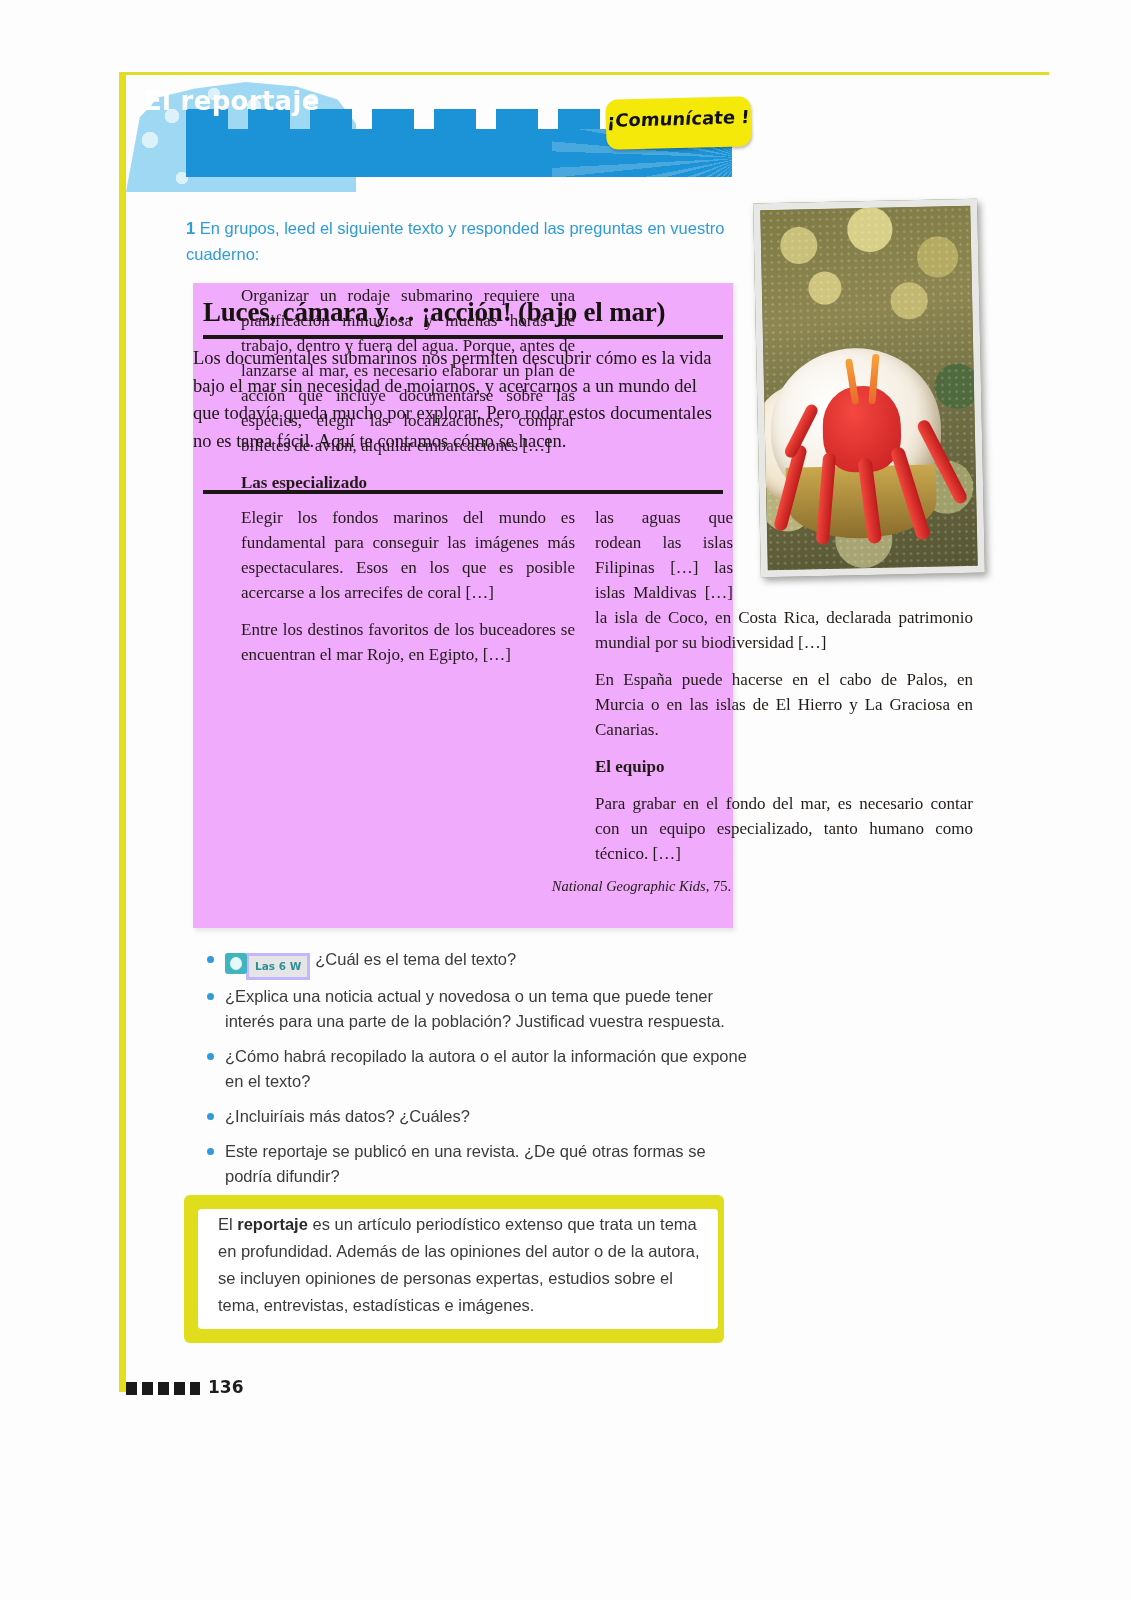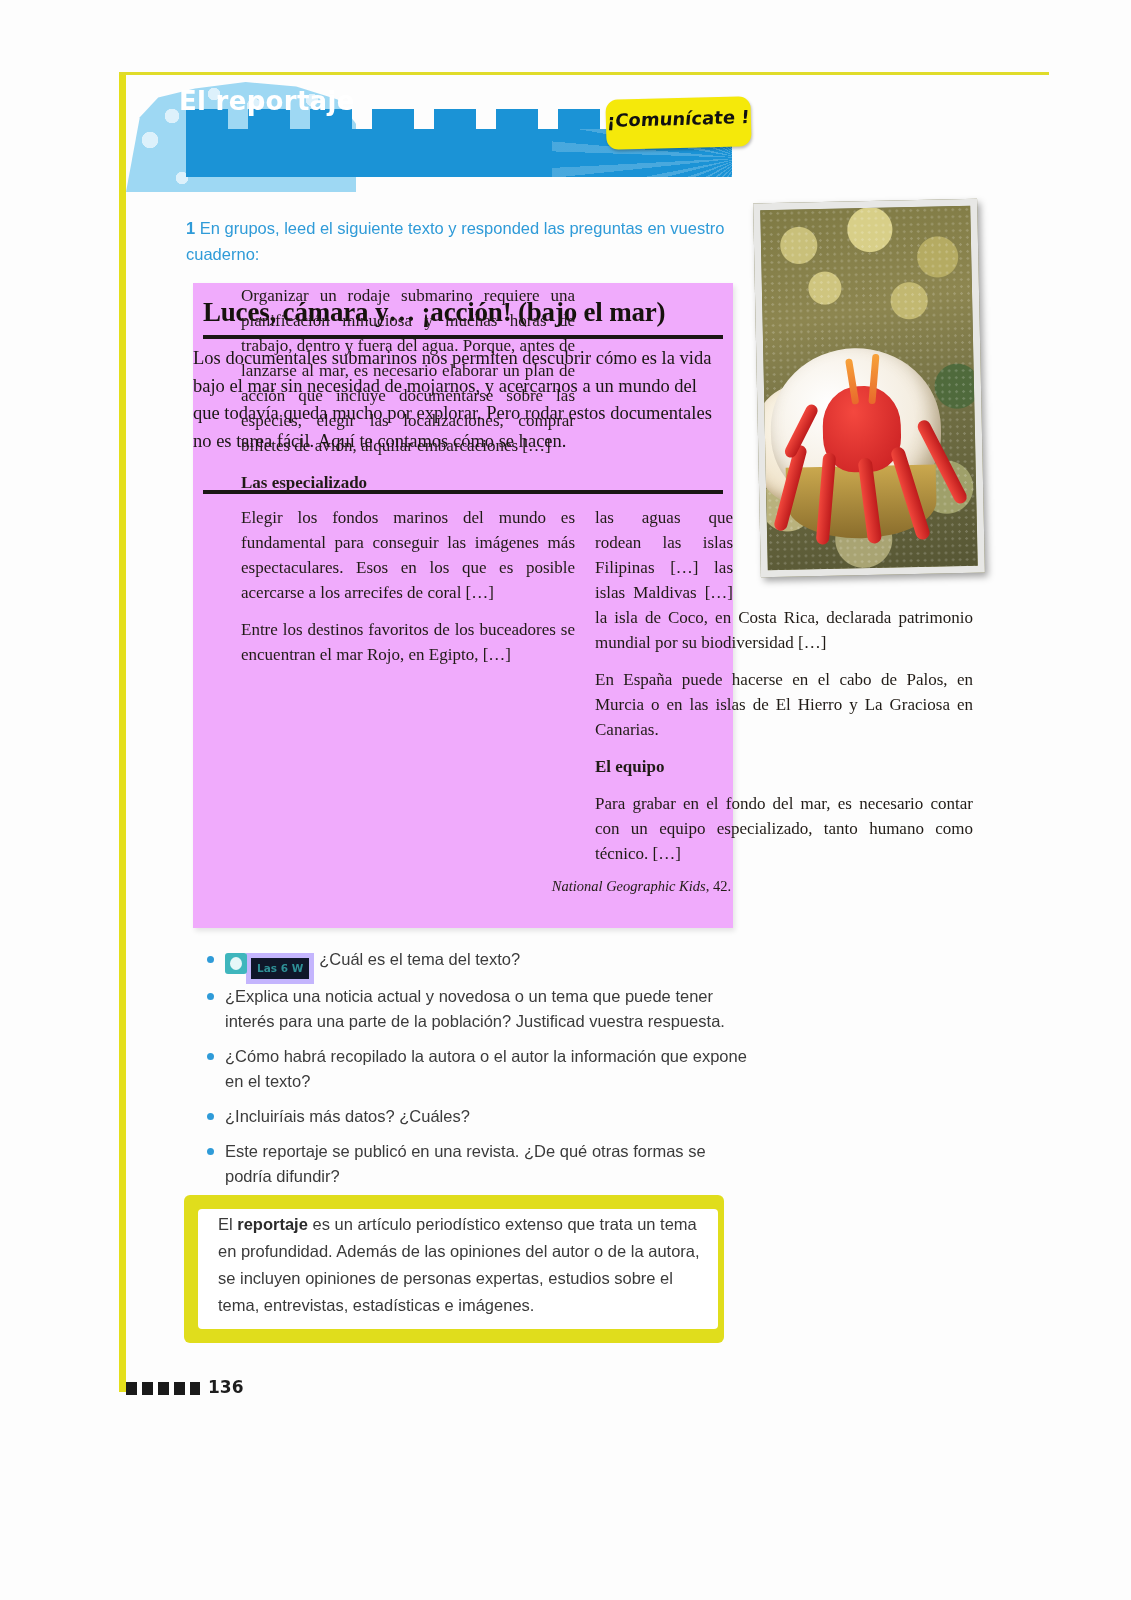--- a/index.html
+++ b/index.html
@@ -59,21 +59,20 @@
   .banner-rays{
     position:absolute;right:-10px;top:-36px;width:190px;height:130px;
     background:
       repeating-conic-gradient(from 200deg at 100% 50%,
         rgba(255,255,255,.20) 0deg 3deg, rgba(255,255,255,0) 3deg 8deg);
   }
   .banner-title{
     position:absolute;left:18px;top:8px;
     color:#ffffff;font-size:26px;font-weight:bold;letter-spacing:.3px;
     font-family:"DejaVu Sans", sans-serif;
-    margin-left:35px;
   }
   .badge-comunicate{
     position:absolute;left:480px;top:20px;width:145px;height:50px;
     background:#f5e90a;border-radius:12px;
     box-shadow:1px 2px 3px rgba(0,0,0,.25);
     transform:rotate(-1.5deg);
   }
   .badge-comunicate span{
     position:absolute;left:0;top:10px;width:145px;text-align:center;
     font-family:"DejaVu Sans", sans-serif;
@@ -210,21 +209,21 @@
   .w6icon{
     display:inline-block;width:22px;height:21px;vertical-align:top;
     background:#3fb6bd;border-radius:3px;position:relative;
   }
   .w6icon::after{
     content:"";position:absolute;left:5px;top:4px;width:12px;height:13px;
     border-radius:50%;background:#e6f7f8;
   }
   .w6label{
     display:inline-block;vertical-align:top;height:21px;line-height:20px;
-    padding:0 6px;border:5px solid #c4b5fd;background:#0f172a;
+    padding:0 6px;border:3px solid #c4b5fd;background:#e5e5e5;
     color:#2e8f96;font-size:10.5px;font-weight:bold;
     font-family:"DejaVu Sans", sans-serif;
     margin-left:-1px;
   }
 
   
   .defbox{
     position:absolute;left:184px;top:1195px;width:540px;height:148px;
   }
   .defbox .frame{
@@ -302,21 +301,21 @@
 
     <div class="art-right">
       <div class="wrapshape"></div>
       <p>las aguas que rodean las islas Filipinas […] las islas Maldivas […] la isla de Coco, en Costa Rica, declarada patrimonio mundial por su biodiversidad […]</p>
       <p>En España puede hacerse en el cabo de Palos, en Murcia o en las islas de El Hierro y La Graciosa en Canarias.</p>
       <p class="sub">El equipo</p>
       <p>Para grabar en el fondo del mar, es necesario contar con un equipo especializado, tanto humano como técnico. […]</p>
     </div>
 
     <div class="credit">
-      <span>National Geographic Kids</span><b>, 42.</b>
+      <span>National Geographic Kids</span><b>, 75.</b>
     </div>
   </div>
 
   <div class="photo">
     <div class="reef"></div>
     <div class="speck"></div>
     <div class="shell2"></div>
     <div class="shell"></div>
     <div class="shellbase"></div>
     <div class="crabbody"></div>

